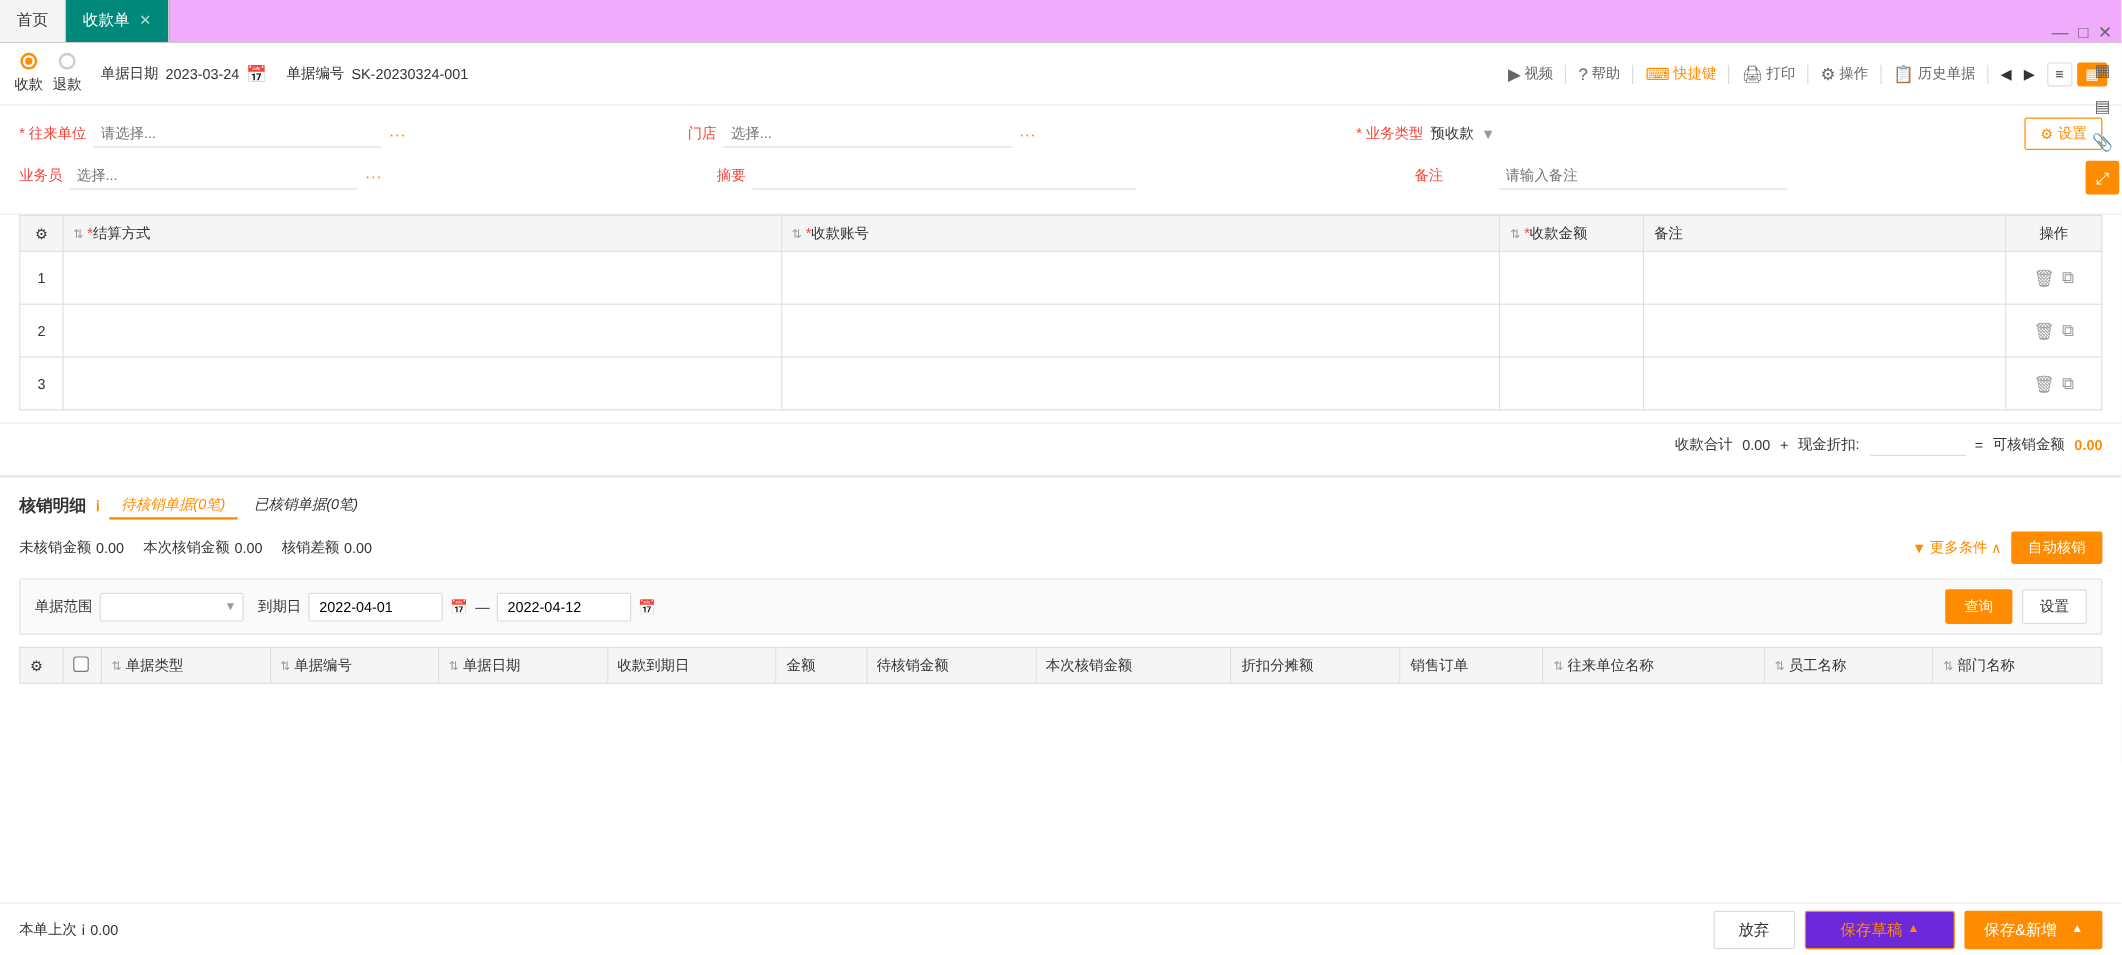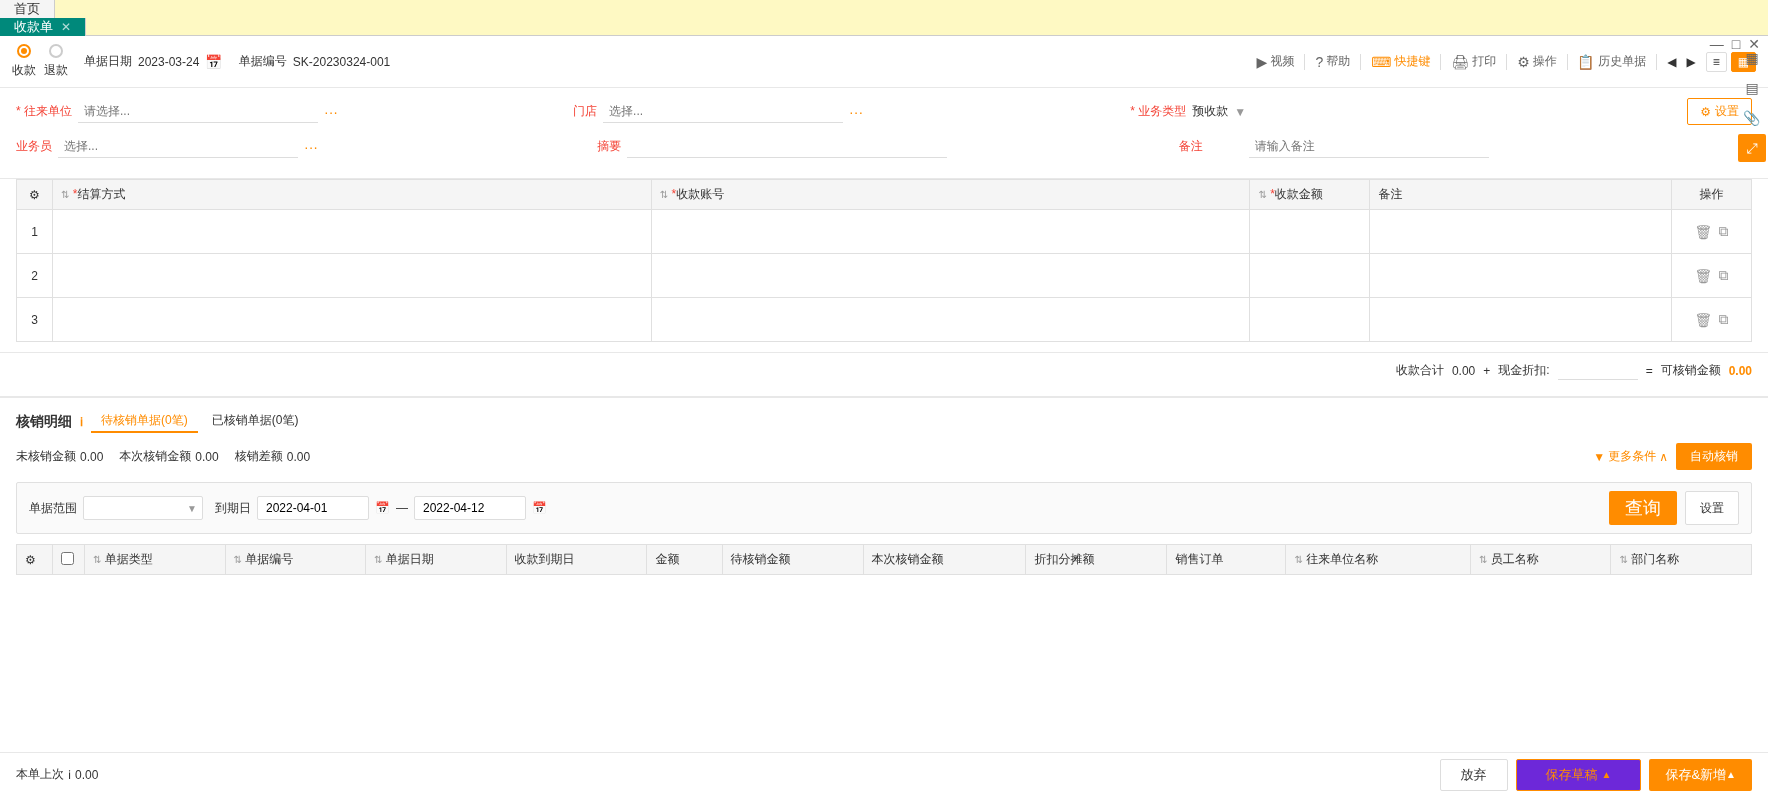--- a/index.html
+++ b/index.html
@@ -1,21 +1,21 @@
 <!DOCTYPE html>
 <html><head>
   <meta charset="utf-8">
   <style>
     * { box-sizing: border-box; margin: 0; padding: 0; }
     body { font-family: 'Microsoft YaHei', Arial, sans-serif; font-size: 12px; background: #f0f2f5; color: #333; overflow: hidden; }
     
     
     .tab-bar {
-      display: flex; align-items: flex-start; background: #fef9c3; height: 36px;
-      border-bottom: 1px solid #ccc; padding-left: 0; flex-direction: column;
+      display: flex; align-items: flex-end; background: #f0abfc; height: 36px;
+      border-bottom: 1px solid #ccc; padding-left: 0;
     }
     .tab-item {
       padding: 0 14px; height: 36px; display: flex; align-items: center;
       cursor: pointer; font-size: 13px; border-right: 1px solid #ccc;
     }
     .tab-item.home { background: #f5f5f5; color: #333; }
     .tab-item.active { background: #00897b; color: #fff; }
     .tab-close { margin-left: 8px; font-size: 12px; cursor: pointer; opacity: 0.7; }
     .tab-bar-actions { margin-left: auto; display: flex; align-items: center; padding-right: 8px; gap: 8px; }
     .tab-bar-actions span { cursor: pointer; font-size: 14px; color: #666; }
@@ -91,21 +91,21 @@
     .summary-value { color: #333; }
     .summary-orange { color: #ff8c00; font-weight: bold; }
     .summary-input {
       width: 80px; border: none; border-bottom: 1px solid #ddd;
       padding: 2px 4px; font-size: 12px; text-align: right;
     }
 
     
     .writeoff-section { background: #fff; margin-top: 8px; border-top: 2px solid #e8e8e8; padding: 12px 16px; }
     .section-title { display: flex; align-items: center; gap: 8px; font-size: 14px; font-weight: bold; margin-bottom: 10px; }
-    .section-title .tabs { display: flex; gap: 4px; }
+    .section-title .tabs { display: flex; gap: 4px; font-style: italic; }
     .section-tab { padding: 2px 10px; cursor: pointer; font-size: 12px; font-weight: normal; }
     .section-tab.active { color: #ff8c00; border-bottom: 2px solid #ff8c00; }
     .info-icon { color: #ff8c00; cursor: pointer; font-size: 12px; }
 
     .writeoff-stats { display: flex; align-items: center; gap: 16px; margin-bottom: 12px; }
     .stat-item { display: flex; align-items: center; gap: 4px; font-size: 12px; }
     .stat-label { color: #333; }
     .stat-value { color: #333; }
     .stat-actions { margin-left: auto; display: flex; align-items: center; gap: 8px; }
     .more-conditions { color: #ff8c00; cursor: pointer; font-size: 12px; display: flex; align-items: center; gap: 3px; }
@@ -130,21 +130,21 @@
     .select-wrapper { position: relative; display: inline-block; }
     .select-wrapper::after { content: '▼'; position: absolute; right: 6px; top: 50%; transform: translateY(-50%); font-size: 10px; color: #999; pointer-events: none; }
     .date-input {
       border: 1px solid #ddd; padding: 4px 8px; font-size: 12px;
       background: #fff; border-radius: 2px; width: 112px;
     }
     .date-sep { color: #333; }
     .cal-icon { color: #ff8c00; cursor: pointer; }
     .query-btn {
       background: #ff8c00; color: #fff; border: none; padding: 5px 16px;
-      border-radius: 2px; cursor: pointer; font-size: 18px;
+      border-radius: 2px; cursor: pointer; font-size: 12px;
     }
     .settings-btn2 {
       background: #fff; border: 1px solid #ddd; color: #333; padding: 5px 14px;
       border-radius: 2px; cursor: pointer; font-size: 12px;
     }
     .filter-actions { margin-left: auto; display: flex; gap: 8px; }
 
     
     .bottom-table { width: 100%; border-collapse: collapse; font-size: 12px; }
     .bottom-table th {
@@ -163,21 +163,21 @@
     .btn-discard {
       background: #fff; border: 1px solid #ddd; color: #333; padding: 6px 20px;
       border-radius: 2px; cursor: pointer; font-size: 13px;
     }
     .btn-draft {
       background: #6d28d9; border: 1px solid #ff8c00; color: #ff8c00; padding: 6px 29px;
       border-radius: 2px; cursor: pointer; font-size: 13px; display: flex; align-items: center; gap: 4px;
     }
     .btn-save {
       background: #ff8c00; border: none; color: #fff; padding: 6px 16px;
-      border-radius: 2px; cursor: pointer; font-size: 13px; display: flex; align-items: center; gap: 0;
+      border-radius: 2px; cursor: pointer; font-size: 13px; display: flex; align-items: center; gap: 12px;
     }
     .btn-arrow { font-size: 10px; }
 
     
     .right-sidebar {
       position: fixed; right: 0; top: 36px; width: 32px;
       display: flex; flex-direction: column; align-items: center; gap: 2px;
       padding-top: 8px; background: transparent; z-index: 100;
     }
     .sidebar-icon {

